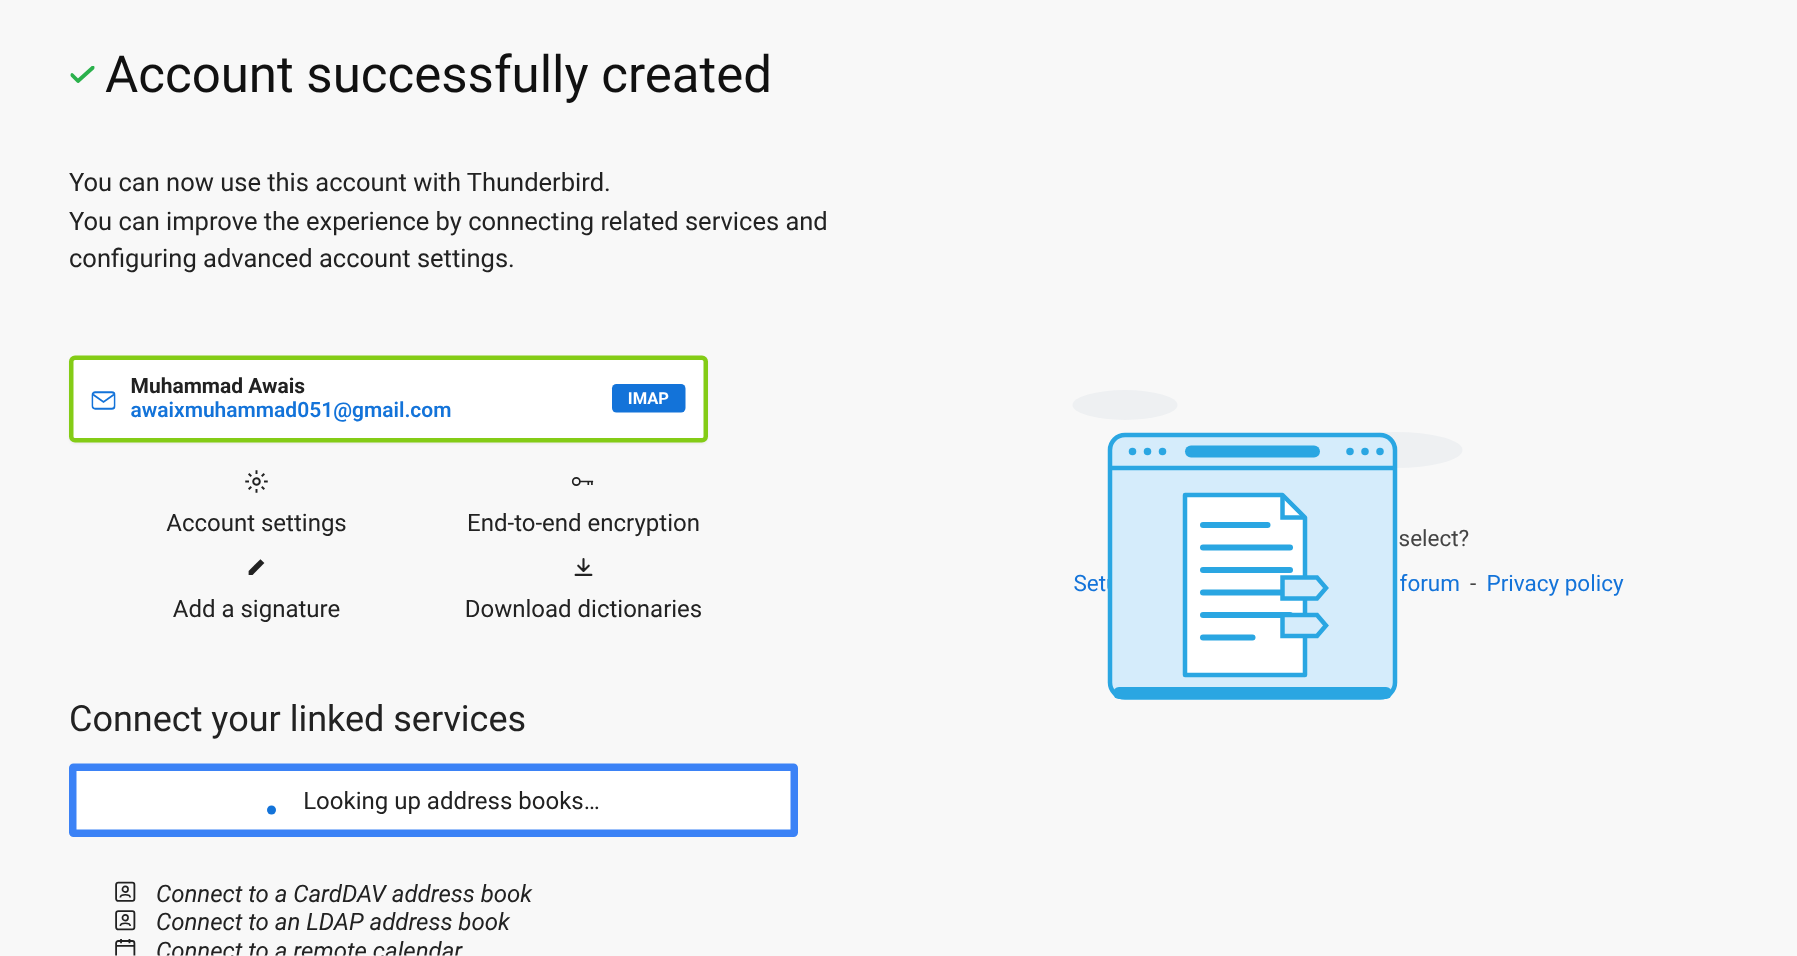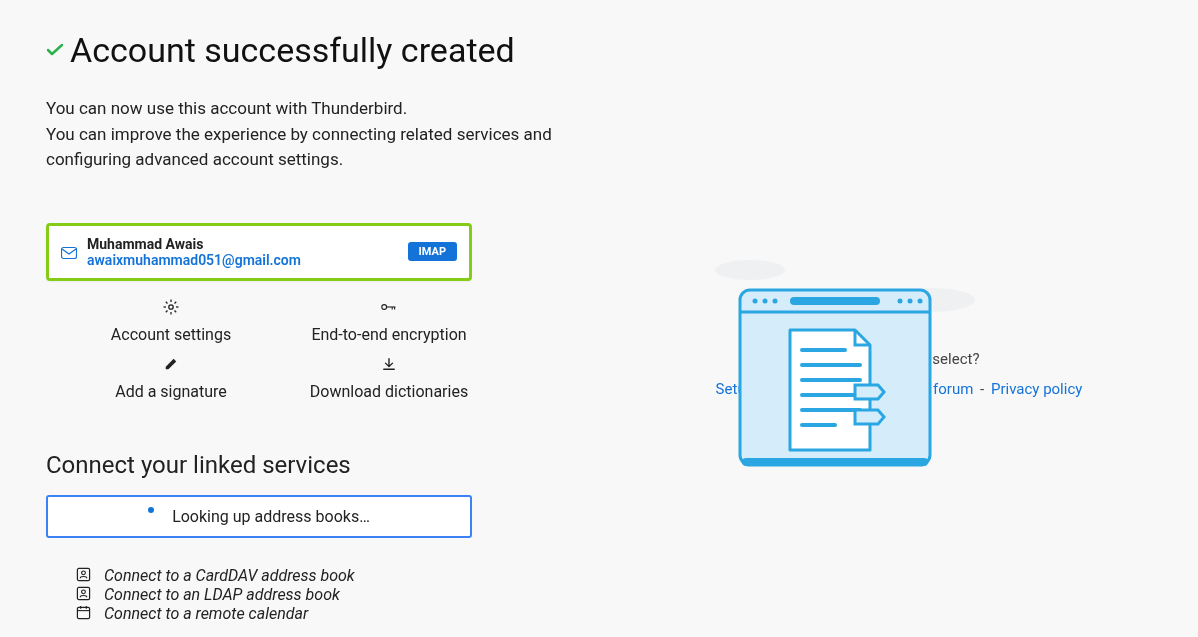--- a/index.html
+++ b/index.html
@@ -24,21 +24,21 @@
     display: flex;
     flex-direction: column;
     align-items: center;
     justify-content: flex-start;
     padding-top: 220px;
   }
   .title-row {
     display: flex;
     align-items: center;
     gap: 6px;
-    margin-bottom: 26px;
+    margin-bottom: 40px;
   }
   .check-icon {
     width: 18px;
     height: 14px;
     display: inline-flex;
     align-items: center;
     justify-content: center;
   }
   h1.title {
     font-size: 34px;
@@ -115,26 +115,26 @@
     justify-content: center;
   }
   h2.subtitle {
     font-size: 24px;
     font-weight: 400;
     color: #222;
     margin-bottom: 16px;
   }
   .lookup-box {
     background: #fff;
-    border: 2px solid #3b82f6;
+    border: 5px solid #3b82f6;
     border-radius: 3px;
     padding: 10px 12px;
-    width: 426px;
-    display: flex;
-    align-items: flex-start;
+    width: 486px;
+    display: flex;
+    align-items: flex-end;
     justify-content: center;
     gap: 18px;
     margin-bottom: 28px;
     font-size: 16px;
     color: #222;
   }
   .spinner-dot {
     width: 6px;
     height: 6px;
     background: #1373d9;

